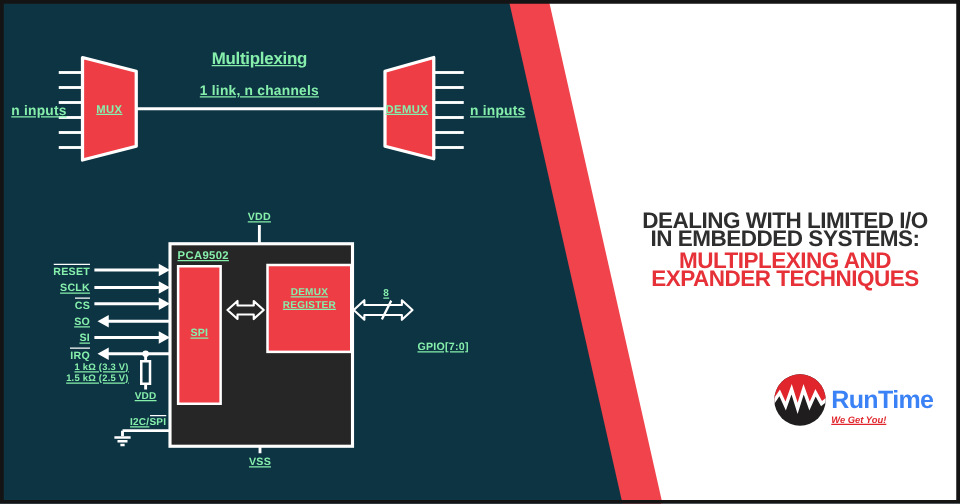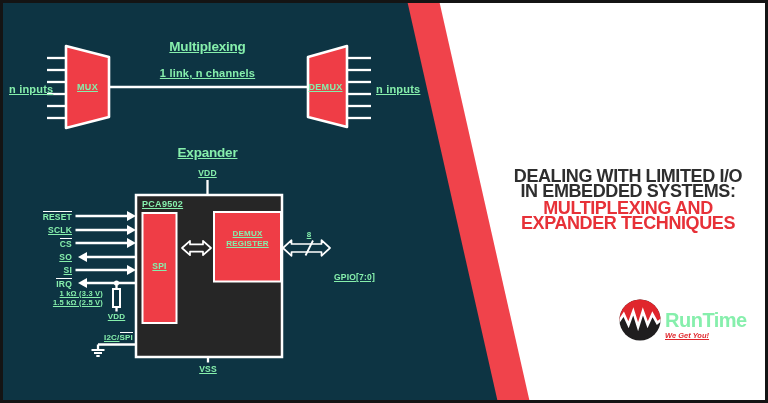--- a/index.html
+++ b/index.html
@@ -43,21 +43,21 @@
   .gpioTxt { white-space:normal; font-size:8px; line-height:9.5px; letter-spacing:0.2px; }
   
   .headline { position:absolute; left:482px; top:169px; width:292px; text-align:center; z-index:10; font-weight:bold; }
   .hl { font-size:18px; line-height:14.6px; letter-spacing:-0.4px; white-space:nowrap; }
   .hl-dark { color:#2e2e2e; }
   .hl-red  { color:#e73138; }
   .hl-gap  { margin-top:3px; }
   
   .logo { position:absolute; left:618px; top:297px; width:130px; height:48px; z-index:10; }
   .logo-mark { position:absolute; left:0; top:1px; width:44px; height:44px; }
-  .logo-name { position:absolute; left:47px; top:13px; font-size:20px; line-height:20px; font-weight:bold; color:#86efac; letter-spacing:-0.5px; white-space:nowrap; }
+  .logo-name { position:absolute; left:47px; top:13px; font-size:20px; line-height:20px; font-weight:bold; color:#3b82f6; letter-spacing:-0.5px; white-space:nowrap; }
   .logo-tagline { position:absolute; left:47px; top:34px; width:76px; text-align:left; font-size:7.5px; font-style:italic; font-weight:bold; color:#e0262c; white-space:nowrap;text-decoration:underline; }
 </style>
 </head>
 <body>
 
 <div class="canvas">
 
   <div class="wedge"></div>
   <div class="stripe"></div>
 
@@ -128,21 +128,20 @@
     </g>
   </svg>
 
   <div class="lb ttl ctr" style="left:140px; top:39px; width:135px;">Multiplexing</div>
   <div class="lb sm83 ctr" style="left:140px; top:67px; width:135px;">1 link, n channels</div>
   <div class="lb sm9 ctr" style="left:66px; top:82px; width:43px;">MUX</div>
   <div class="lb sm9 ctr" style="left:304px; top:82px; width:43px;">DEMUX</div>
   <div class="lb sm83" style="left:9px; top:83px;">n inputs</div>
   <div class="lb sm83" style="left:376px; top:83px;">n inputs</div>
 
-  <div class="lb ttl ctr" style="left:140px; top:145px; width:135px;">Expander</div>
   <div class="lb sm85 ctr" style="left:185px; top:168px; width:45px;">VDD</div>
   <div class="lb sm9" style="left:142px; top:199px;">PCA9502</div>
   <div class="lb sm85 ctr" style="left:142px; top:261px; width:35px;">SPI</div>
   <div class="lb gpioTxt ctr" style="left:215px; top:229px; width:65px;">DEMUX REGISTER</div>
   <div class="lb ctr" style="left:301px; top:230px; width:16px; font-size:8px;">8</div>
   <div class="lb sm85" style="left:334px; top:244px;margin-top:28px;">GPIO[7:0]</div>
 
   <div class="lb sm85 rgt" style="left:28px; top:210.5px; width:44px;"><span class="ovl">RESET</span></div>
   <div class="lb sm85 rgt" style="left:28px; top:224.5px; width:44px;">SCLK</div>
   <div class="lb sm85 rgt" style="left:28px; top:237.5px; width:44px;"><span class="ovl">CS</span></div>

